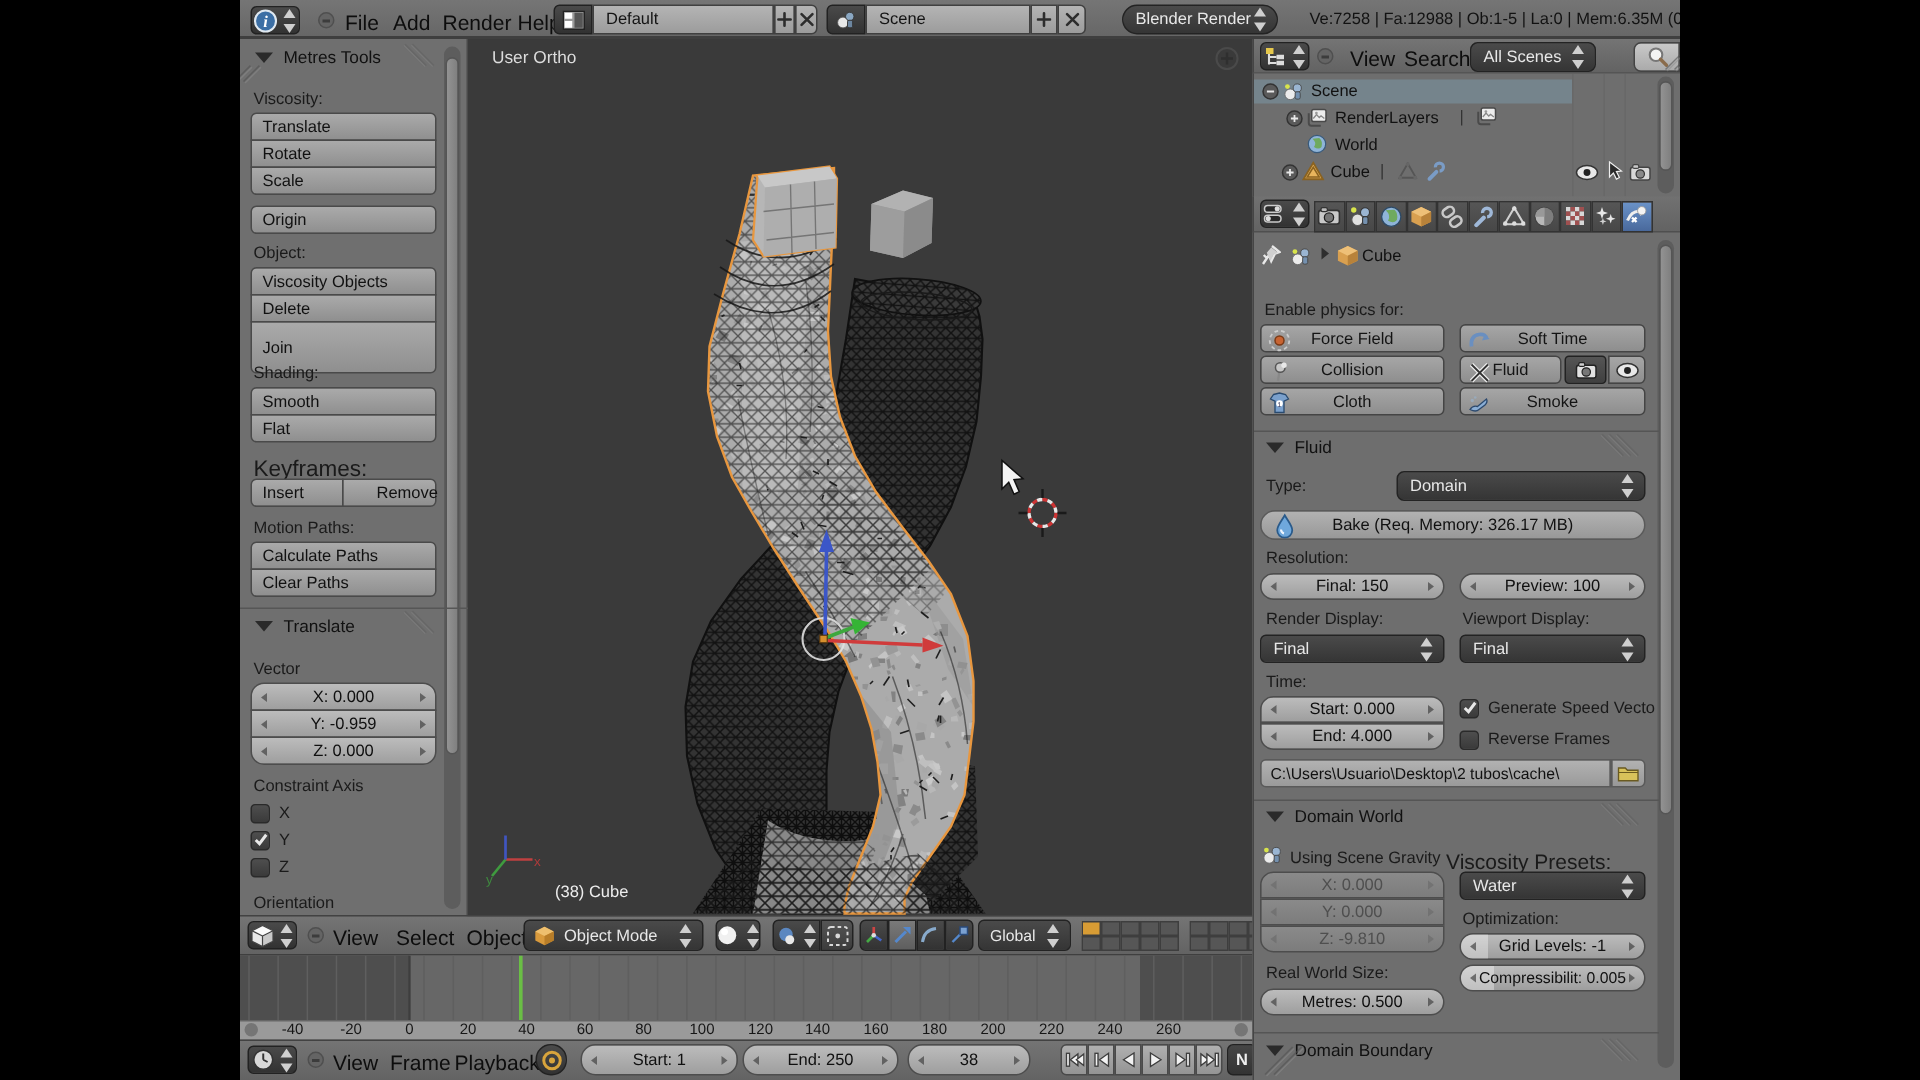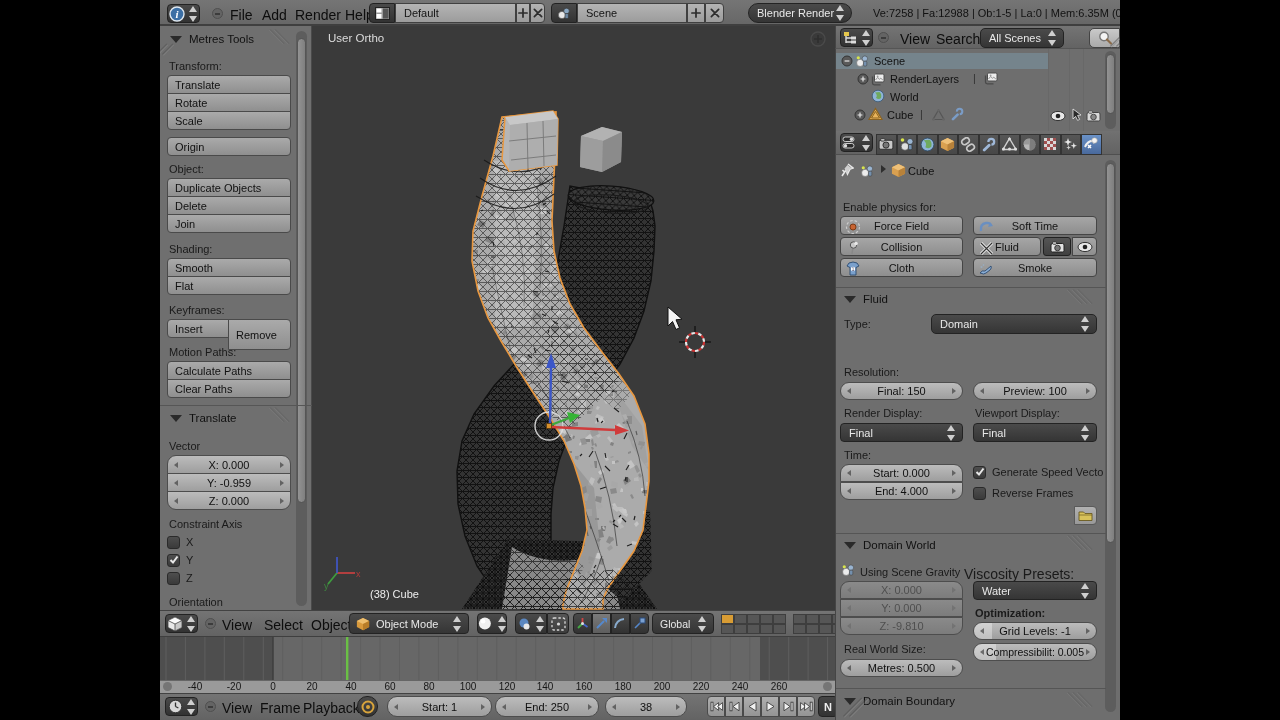--- a/index.html
+++ b/index.html
@@ -68,35 +68,35 @@
       <div style="position:absolute;right:7px;top:50%;margin-top:-8px;width:0;height:0;border-left:4.5px solid transparent;border-right:4.5px solid transparent;border-bottom:6px solid #cfcfcf"></div>
       <div style="position:absolute;right:7px;top:50%;margin-top:2px;width:0;height:0;border-left:4.5px solid transparent;border-right:4.5px solid transparent;border-top:6px solid #cfcfcf"></div>
     </div>
 <div class="abs" style="left:713px;top:7px;font-size:11px;color:#121212;white-space:nowrap">Ve:7258 | Fa:12988 | Ob:1-5 | La:0 | Mem:6.35M (0.</div>
 <div class="abs" style="left:0;top:26px;width:152px;height:585px;background:#6f6f6f;border-right:1px solid #4a4a4a"></div>
 <div class="abs" style="left:136px;top:31px;width:11px;height:575px;background:#5d5d5d;border-radius:6px"></div>
 <div class="abs" style="left:137px;top:38px;width:9px;height:465px;background:linear-gradient(90deg,#939393,#7f7f7f);border:1px solid #555;border-radius:5px"></div>
 <div class="abs" style="left:112px;top:36px;width:20px;height:1.3px;background:#60606088;transform:rotate(45deg);box-shadow:0 1px 0 #88888866"></div>
     <div class="abs" style="left:107px;top:36px;width:20px;height:1.3px;background:#60606088;transform:rotate(45deg);box-shadow:0 1px 0 #88888866"></div>
 <div class="abs" style="left:10px;top:33px;font-size:11.5px;color:#111;white-space:nowrap"><span style="display:inline-block;width:0;height:0;border-left:6px solid transparent;border-right:6px solid transparent;border-top:7px solid #2a2a2a;vertical-align:middle"></span><span style="margin-left:7px">Metres Tools</span></div>
-<div class="abs" style="left:9px;top:60px;font-size:11px;color:#1a1a1a;font-weight:normal;letter-spacing:0px;white-space:nowrap">Transform:</div>
+<div class="abs" style="left:9px;top:60px;font-size:11px;color:#1a1a1a;font-weight:normal;letter-spacing:0px;white-space:nowrap">Viscosity:</div>
 <div class="abs" style="left:7px;top:75px;width:124px;height:19px;background:linear-gradient(#aaaaaa ,#8f8f8f);border:1px solid #4a4a4a;border-radius:4px 4px 0 0;color:#111;font-size:11px;display:flex;align-items:center;justify-content:flex-start;padding-left:7px;white-space:nowrap">Translate</div>
 <div class="abs" style="left:7px;top:93px;width:124px;height:19px;background:linear-gradient(#aaaaaa ,#8f8f8f);border:1px solid #4a4a4a;border-radius:0;color:#111;font-size:11px;display:flex;align-items:center;justify-content:flex-start;padding-left:7px;white-space:nowrap">Rotate</div>
 <div class="abs" style="left:7px;top:111px;width:124px;height:19px;background:linear-gradient(#aaaaaa ,#8f8f8f);border:1px solid #4a4a4a;border-radius:0 0 4px 4px;color:#111;font-size:11px;display:flex;align-items:center;justify-content:flex-start;padding-left:7px;white-space:nowrap">Scale</div>
 <div class="abs" style="left:7px;top:137px;width:124px;height:19px;background:linear-gradient(#aaaaaa ,#8f8f8f);border:1px solid #4a4a4a;border-radius:4px;color:#111;font-size:11px;display:flex;align-items:center;justify-content:flex-start;padding-left:7px;white-space:nowrap">Origin</div>
 <div class="abs" style="left:9px;top:163px;font-size:11px;color:#1a1a1a;font-weight:normal;letter-spacing:0px;white-space:nowrap">Object:</div>
-<div class="abs" style="left:7px;top:178px;width:124px;height:19px;background:linear-gradient(#aaaaaa ,#8f8f8f);border:1px solid #4a4a4a;border-radius:4px 4px 0 0;color:#111;font-size:11px;display:flex;align-items:center;justify-content:flex-start;padding-left:7px;white-space:nowrap">Duplicate Objects</div>
+<div class="abs" style="left:7px;top:178px;width:124px;height:19px;background:linear-gradient(#aaaaaa ,#8f8f8f);border:1px solid #4a4a4a;border-radius:4px 4px 0 0;color:#111;font-size:11px;display:flex;align-items:center;justify-content:flex-start;padding-left:7px;white-space:nowrap">Viscosity Objects</div>
 <div class="abs" style="left:7px;top:196px;width:124px;height:19px;background:linear-gradient(#aaaaaa ,#8f8f8f);border:1px solid #4a4a4a;border-radius:0;color:#111;font-size:11px;display:flex;align-items:center;justify-content:flex-start;padding-left:7px;white-space:nowrap">Delete</div>
-<div class="abs" style="left:7px;top:214px;width:124px;height:19px;background:linear-gradient(#aaaaaa ,#8f8f8f);border:1px solid #4a4a4a;border-radius:0 0 4px 4px;color:#111;font-size:11px;display:flex;align-items:center;justify-content:flex-start;padding-left:7px;white-space:nowrap">Join</div>
+<div class="abs" style="left:7px;top:214px;width:124px;height:35px;background:linear-gradient(#aaaaaa ,#8f8f8f);border:1px solid #4a4a4a;border-radius:0 0 4px 4px;color:#111;font-size:11px;display:flex;align-items:center;justify-content:flex-start;padding-left:7px;white-space:nowrap">Join</div>
 <div class="abs" style="left:9px;top:243px;font-size:11px;color:#1a1a1a;font-weight:normal;letter-spacing:0px;white-space:nowrap">Shading:</div>
 <div class="abs" style="left:7px;top:258px;width:124px;height:19px;background:linear-gradient(#aaaaaa ,#8f8f8f);border:1px solid #4a4a4a;border-radius:4px 4px 0 0;color:#111;font-size:11px;display:flex;align-items:center;justify-content:flex-start;padding-left:7px;white-space:nowrap">Smooth</div>
 <div class="abs" style="left:7px;top:276px;width:124px;height:19px;background:linear-gradient(#aaaaaa ,#8f8f8f);border:1px solid #4a4a4a;border-radius:0 0 4px 4px;color:#111;font-size:11px;display:flex;align-items:center;justify-content:flex-start;padding-left:7px;white-space:nowrap">Flat</div>
-<div class="abs" style="left:9px;top:304px;font-size:11px;color:#1a1a1a;font-weight:normal;letter-spacing:0px;white-space:nowrap">Keyframes:</div>
+<div class="abs" style="left:9px;top:304px;font-size:15px;color:#1a1a1a;font-weight:normal;letter-spacing:0px;white-space:nowrap">Keyframes:</div>
 <div class="abs" style="left:7px;top:319px;width:62px;height:19px;background:linear-gradient(#aaaaaa ,#8f8f8f);border:1px solid #4a4a4a;border-radius:4px 0 0 4px;color:#111;font-size:11px;display:flex;align-items:center;justify-content:flex-start;padding-left:7px;white-space:nowrap">Insert</div>
-<div class="abs" style="left:68px;top:319px;width:63px;height:31px;background:linear-gradient(#aaaaaa ,#8f8f8f);border:1px solid #4a4a4a;border-radius:0 4px 4px 0;color:#111;font-size:11px;display:flex;align-items:center;justify-content:flex-start;padding-left:7px;white-space:nowrap">Remove</div>
+<div class="abs" style="left:68px;top:319px;width:63px;height:19px;background:linear-gradient(#aaaaaa ,#8f8f8f);border:1px solid #4a4a4a;border-radius:0 4px 4px 0;color:#111;font-size:11px;display:flex;align-items:center;justify-content:flex-start;padding-left:22px;white-space:nowrap">Remove</div>
 <div class="abs" style="left:9px;top:346px;font-size:11px;color:#1a1a1a;font-weight:normal;letter-spacing:0px;white-space:nowrap">Motion Paths:</div>
 <div class="abs" style="left:7px;top:361px;width:124px;height:19px;background:linear-gradient(#aaaaaa ,#8f8f8f);border:1px solid #4a4a4a;border-radius:4px 4px 0 0;color:#111;font-size:11px;display:flex;align-items:center;justify-content:flex-start;padding-left:7px;white-space:nowrap">Calculate Paths</div>
 <div class="abs" style="left:7px;top:379px;width:124px;height:19px;background:linear-gradient(#aaaaaa ,#8f8f8f);border:1px solid #4a4a4a;border-radius:0 0 4px 4px;color:#111;font-size:11px;display:flex;align-items:center;justify-content:flex-start;padding-left:7px;white-space:nowrap">Clear Paths</div>
 <div class="abs" style="left:0;top:405px;width:152px;height:1px;background:#565656"></div>
 <div class="abs" style="left:112px;top:414px;width:20px;height:1.3px;background:#60606088;transform:rotate(45deg);box-shadow:0 1px 0 #88888866"></div>
     <div class="abs" style="left:107px;top:414px;width:20px;height:1.3px;background:#60606088;transform:rotate(45deg);box-shadow:0 1px 0 #88888866"></div>
 <div class="abs" style="left:10px;top:412px;font-size:11.5px;color:#111;white-space:nowrap"><span style="display:inline-block;width:0;height:0;border-left:6px solid transparent;border-right:6px solid transparent;border-top:7px solid #2a2a2a;vertical-align:middle"></span><span style="margin-left:7px">Translate</span></div>
 <div class="abs" style="left:9px;top:440px;font-size:11px;color:#1a1a1a;font-weight:normal;letter-spacing:0px;white-space:nowrap">Vector</div>
 <div class="abs" style="left:7px;top:455px;width:124px;height:19px;background:linear-gradient(#bcbcbc,#9e9e9e);border:1px solid #4d4d4d;border-radius:9px 9px 0 0;color:#101010;font-size:11px;display:flex;align-items:center;justify-content:center;white-space:nowrap">
       <div style="position:absolute;left:6px;top:50%;margin-top:-3px;width:0;height:0;border-top:3.5px solid transparent;border-bottom:3.5px solid transparent;border-right:4px solid #3a3a3a;opacity:.65"></div>
@@ -1215,20 +1215,27 @@
 <div class="abs" style="left:915px;top:296px;width:20px;height:1.3px;background:#60606088;transform:rotate(45deg);box-shadow:0 1px 0 #88888866"></div>
     <div class="abs" style="left:910px;top:296px;width:20px;height:1.3px;background:#60606088;transform:rotate(45deg);box-shadow:0 1px 0 #88888866"></div>
     <div class="abs" style="left:905px;top:296px;width:20px;height:1.3px;background:#60606088;transform:rotate(45deg);box-shadow:0 1px 0 #88888866"></div>
 <div class="abs" style="left:684px;top:293px;font-size:11.5px;color:#111;white-space:nowrap"><span style="display:inline-block;width:0;height:0;border-left:6px solid transparent;border-right:6px solid transparent;border-top:7px solid #2a2a2a;vertical-align:middle"></span><span style="margin-left:7px">Fluid</span></div>
 <div class="abs" style="left:684px;top:318px;font-size:11px;color:#1a1a1a;font-weight:normal;letter-spacing:0px;white-space:nowrap">Type:</div>
 <div class="abs" style="left:771px;top:314px;width:166px;height:20px;background:linear-gradient(#4a4a4a,#353535);border:1px solid #232323;border-radius:5px;color:#e8e8e8;font-size:11px;display:flex;align-items:center;padding-left:8px;white-space:nowrap">
       <span>Domain</span>
       <div style="position:absolute;right:7px;top:50%;margin-top:-8px;width:0;height:0;border-left:4.5px solid transparent;border-right:4.5px solid transparent;border-bottom:6px solid #cfcfcf"></div>
       <div style="position:absolute;right:7px;top:50%;margin-top:2px;width:0;height:0;border-left:4.5px solid transparent;border-right:4.5px solid transparent;border-top:6px solid #cfcfcf"></div>
     </div>
+<div class="abs" style="left:680px;top:340px;width:257px;height:20px;background:linear-gradient(#b2b2b2,#989898);border:1px solid #5a5a5a;border-radius:10px;color:#111;font-size:11px;display:flex;align-items:center;justify-content:center">
+      <svg width="15" height="17" viewBox="0 0 15 17" style="position:absolute;left:8px;top:1px">
+        <path d="M7.5,1.5 C10,6 12.5,8.5 12.5,11.5 a5,5 0 0 1-10,0 C2.5,8.5 5,6 7.5,1.5 Z" fill="#6fa8dc" stroke="#2a5a8a" stroke-width="1.2"></path>
+        <path d="M5,11 a2.8,2.8 0 0 0 2,2.6" stroke="#eef6ff" stroke-width="1.4" fill="none"></path>
+      </svg>
+      <span>Bake (Req. Memory: 326.17 MB)</span>
+    </div>
 <div class="abs" style="left:684px;top:366px;font-size:11px;color:#1a1a1a;font-weight:normal;letter-spacing:0px;white-space:nowrap">Resolution:</div>
 <div class="abs" style="left:680px;top:382px;width:123px;height:18px;background:linear-gradient(#bcbcbc,#9e9e9e);border:1px solid #4d4d4d;border-radius:9px;color:#101010;font-size:11px;display:flex;align-items:center;justify-content:center;white-space:nowrap">
       <div style="position:absolute;left:6px;top:50%;margin-top:-3px;width:0;height:0;border-top:3.5px solid transparent;border-bottom:3.5px solid transparent;border-right:4px solid #3a3a3a;opacity:.65"></div>
       <div style="position:absolute;right:6px;top:50%;margin-top:-3px;width:0;height:0;border-top:3.5px solid transparent;border-bottom:3.5px solid transparent;border-left:4px solid #3a3a3a;opacity:.65"></div>
       <span style="position:relative">Final: 150</span>
     </div>
 <div class="abs" style="left:813px;top:382px;width:124px;height:18px;background:linear-gradient(#bcbcbc,#9e9e9e);border:1px solid #4d4d4d;border-radius:9px;color:#101010;font-size:11px;display:flex;align-items:center;justify-content:center;white-space:nowrap">
       <div style="position:absolute;left:6px;top:50%;margin-top:-3px;width:0;height:0;border-top:3.5px solid transparent;border-bottom:3.5px solid transparent;border-right:4px solid #3a3a3a;opacity:.65"></div>
       <div style="position:absolute;right:6px;top:50%;margin-top:-3px;width:0;height:0;border-top:3.5px solid transparent;border-bottom:3.5px solid transparent;border-left:4px solid #3a3a3a;opacity:.65"></div>
       <span style="position:relative">Preview: 100</span>
@@ -1257,20 +1264,21 @@
       <span style="position:relative">End: 4.000</span>
     </div>
 <div class="abs" style="left:813px;top:466px;width:13px;height:13px;background:linear-gradient(#4e4e4e,#3a3a3a);border:1px solid #2a2a2a;border-radius:3px">
       <svg width="10" height="10" viewBox="0 0 10 10" style="position:absolute;left:1px;top:0">
         <polyline points="1.5,5 4,7.5 8.5,1.5" fill="none" stroke="#e8e8e8" stroke-width="2"></polyline>
       </svg>
     </div>
     <div class="abs" style="left:832px;top:466px;font-size:11px;color:#1a1a1a;white-space:nowrap">Generate Speed Vecto</div>
 <div class="abs" style="left:813px;top:487px;width:13px;height:13px;background:linear-gradient(#4e4e4e,#3a3a3a);border:1px solid #2a2a2a;border-radius:3px"></div>
     <div class="abs" style="left:832px;top:487px;font-size:11px;color:#1a1a1a;white-space:nowrap">Reverse Frames</div>
+<div class="abs" style="left:680px;top:506px;width:234px;height:19px;background:linear-gradient(#b2b2b2,#9a9a9a);border:1px solid #5a5a5a;border-radius:4px 0 0 4px;color:#111;font-size:10.5px;display:flex;align-items:center;padding-left:6px;white-space:nowrap;overflow:hidden">C:\Users\Usuario\Desktop\2 tubos\cache\</div>
 <div class="abs" style="left:914px;top:506px;width:23px;height:19px;background:linear-gradient(#b2b2b2,#989898);border:1px solid #5a5a5a;border-radius:0 4px 4px 0;display:flex;align-items:center;justify-content:center">
       <svg width="15" height="13" viewBox="0 0 15 13">
         <path d="M1,3 L1,11.5 L14,11.5 L14,4.5 L7,4.5 L5.5,3 Z" fill="#d8c25a" stroke="#6a5a20" stroke-width="0.9"></path>
         <path d="M1,6 L14,6" stroke="#6a5a20" stroke-width="0.7"></path>
       </svg>
     </div>
 <div class="abs" style="left:676px;top:533px;width:270px;height:1px;background:#555555"></div>
 <div class="abs" style="left:915px;top:542px;width:20px;height:1.3px;background:#60606088;transform:rotate(45deg);box-shadow:0 1px 0 #88888866"></div>
     <div class="abs" style="left:910px;top:542px;width:20px;height:1.3px;background:#60606088;transform:rotate(45deg);box-shadow:0 1px 0 #88888866"></div>
     <div class="abs" style="left:905px;top:542px;width:20px;height:1.3px;background:#60606088;transform:rotate(45deg);box-shadow:0 1px 0 #88888866"></div>
@@ -1296,21 +1304,21 @@
 <div class="abs" style="left:680px;top:617px;width:123px;height:18px;background:linear-gradient(#8a8a8a,#7c7c7c);border:1px solid #4d4d4d;border-radius:0 0 9px 9px;color:#4f4f4f;font-size:11px;display:flex;align-items:center;justify-content:center;white-space:nowrap">
       <div style="position:absolute;left:6px;top:50%;margin-top:-3px;width:0;height:0;border-top:3.5px solid transparent;border-bottom:3.5px solid transparent;border-right:4px solid #6a6a6a;opacity:.65"></div>
       <div style="position:absolute;right:6px;top:50%;margin-top:-3px;width:0;height:0;border-top:3.5px solid transparent;border-bottom:3.5px solid transparent;border-left:4px solid #6a6a6a;opacity:.65"></div>
       <span style="position:relative">Z: -9.810</span>
     </div>
 <div class="abs" style="left:813px;top:581px;width:124px;height:19px;background:linear-gradient(#4a4a4a,#353535);border:1px solid #232323;border-radius:4px;color:#e8e8e8;font-size:11px;display:flex;align-items:center;padding-left:8px;white-space:nowrap">
       <span>Water</span>
       <div style="position:absolute;right:7px;top:50%;margin-top:-8px;width:0;height:0;border-left:4.5px solid transparent;border-right:4.5px solid transparent;border-bottom:6px solid #cfcfcf"></div>
       <div style="position:absolute;right:7px;top:50%;margin-top:2px;width:0;height:0;border-left:4.5px solid transparent;border-right:4.5px solid transparent;border-top:6px solid #cfcfcf"></div>
     </div>
-<div class="abs" style="left:815px;top:607px;font-size:11px;color:#1a1a1a;font-weight:bold;letter-spacing:0px;white-space:nowrap">Optimization:</div>
+<div class="abs" style="left:815px;top:607px;font-size:11px;color:#1a1a1a;font-weight:normal;letter-spacing:0px;white-space:nowrap">Optimization:</div>
 <div class="abs" style="left:813px;top:622px;width:124px;height:18px;background:linear-gradient(#bcbcbc,#9e9e9e);border:1px solid #4d4d4d;border-radius:9px;color:#101010;font-size:11px;display:flex;align-items:center;justify-content:center;white-space:nowrap">
       <div style="position:absolute;left:0;top:0;bottom:0;width:18px;background:rgba(255,255,255,0.35);border-radius:9px 0 0 9px"></div>
       <div style="position:absolute;left:6px;top:50%;margin-top:-3px;width:0;height:0;border-top:3.5px solid transparent;border-bottom:3.5px solid transparent;border-right:4px solid #3a3a3a;opacity:.65"></div>
       <div style="position:absolute;right:6px;top:50%;margin-top:-3px;width:0;height:0;border-top:3.5px solid transparent;border-bottom:3.5px solid transparent;border-left:4px solid #3a3a3a;opacity:.65"></div>
       <span style="position:relative">Grid Levels: -1</span>
     </div>
 <div class="abs" style="left:813px;top:643px;width:124px;height:18px;background:linear-gradient(#bcbcbc,#9e9e9e);border:1px solid #4d4d4d;border-radius:9px;color:#101010;font-size:10.5px;display:flex;align-items:center;justify-content:center;white-space:nowrap">
       <div style="position:absolute;left:0;top:0;bottom:0;width:22px;background:rgba(255,255,255,0.35);border-radius:9px 0 0 9px"></div>
       <div style="position:absolute;left:6px;top:50%;margin-top:-3px;width:0;height:0;border-top:3.5px solid transparent;border-bottom:3.5px solid transparent;border-right:4px solid #3a3a3a;opacity:.65"></div>
       <div style="position:absolute;right:6px;top:50%;margin-top:-3px;width:0;height:0;border-top:3.5px solid transparent;border-bottom:3.5px solid transparent;border-left:4px solid #3a3a3a;opacity:.65"></div>

